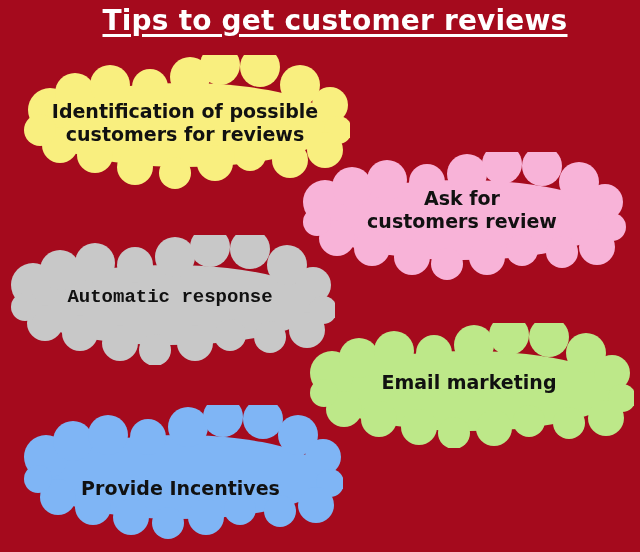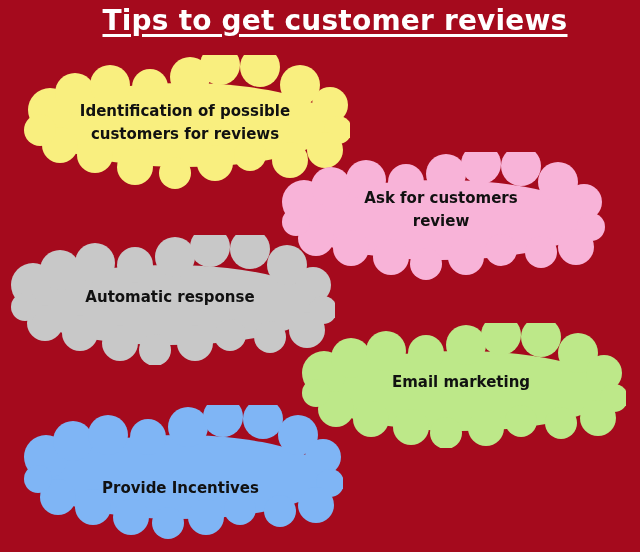--- a/index.html
+++ b/index.html
@@ -1,20 +1,20 @@
 <!DOCTYPE html>
 <html><head>
 <meta charset="utf-8">
 <style>
   html,body{margin:0;padding:0;}
   body{width:640px;height:552px;background:#a50a1d;position:relative;overflow:hidden;font-family:"DejaVu Sans","Liberation Sans",sans-serif;}
   .title{position:absolute;left:0;top:4px;width:670px;text-align:center;color:#ffffff;font-weight:bold;font-size:28px;text-decoration:underline;text-decoration-thickness:3px;text-underline-offset:4px;letter-spacing:0.2px;}
   .cloud{position:absolute;}
   .cloud svg{position:absolute;left:0;top:0;}
-  .cloud .label{position:absolute;left:0;top:0;width:100%;height:100%;display:flex;align-items:center;justify-content:center;text-align:center;font-weight:bold;color:#111111;font-size:15px;line-height:23px;}
+  .cloud .label{position:absolute;left:0;top:0;width:100%;height:100%;display:flex;align-items:center;justify-content:center;text-align:center;font-weight:bold;color:#111111;font-size:19px;line-height:23px;}
 </style>
 </head>
 <body>
 
 <div class="title">Tips to get customer reviews</div>
 
 <div class="cloud" style="left:20px;top:55px;width:330px;height:135px;">
   <svg width="330" height="135">
     <g fill="#f9ef7f">
       <ellipse cx="165" cy="70" rx="150" ry="42"></ellipse>
@@ -35,21 +35,21 @@
         <circle cx="155" cy="118" r="16"></circle>
       <circle cx="115" cy="112" r="18"></circle>
         <circle cx="75" cy="100" r="18"></circle>
         <circle cx="40" cy="90" r="18"></circle>
       <circle cx="20" cy="75" r="16"></circle>
     </g>
   </svg>
   <div class="label" style="padding:0 30px;box-sizing:border-box;">Identification of possible customers for reviews</div>
 </div>
 
-<div class="cloud" style="left:276px;top:152px;width:330px;height:128px;">
+<div class="cloud" style="left:297px;top:152px;width:330px;height:128px;">
   <svg width="330" height="128">
     <g fill="#f8b3d8">
       <ellipse cx="165" cy="68" rx="150" ry="40"></ellipse>
       <circle cx="28" cy="50" r="22"></circle>
         <circle cx="55" cy="35" r="20"></circle>
         <circle cx="90" cy="28" r="20"></circle>
       <circle cx="130" cy="30" r="18"></circle>
         <circle cx="170" cy="22" r="20"></circle>
         <circle cx="205" cy="12" r="20"></circle>
       <circle cx="245" cy="14" r="20"></circle>
@@ -88,24 +88,24 @@
         <circle cx="265" cy="102" r="16"></circle>
       <circle cx="225" cy="100" r="16"></circle>
         <circle cx="190" cy="108" r="18"></circle>
         <circle cx="150" cy="115" r="16"></circle>
       <circle cx="115" cy="108" r="18"></circle>
         <circle cx="75" cy="98" r="18"></circle>
         <circle cx="40" cy="88" r="18"></circle>
       <circle cx="20" cy="72" r="14"></circle>
     </g>
   </svg>
-  <div class="label" style="top:-3px;">Automatic response</div>
+  <div class="label" style="top:-3px;font-family:Liberation Mono, monospace;">Automatic response</div>
 </div>
 
-<div class="cloud" style="left:296px;top:323px;width:330px;height:125px;">
+<div class="cloud" style="left:304px;top:323px;width:330px;height:125px;">
   <svg width="330" height="125">
     <g fill="#bde889">
       <ellipse cx="165" cy="68" rx="150" ry="40"></ellipse>
       <circle cx="28" cy="50" r="22"></circle>
         <circle cx="55" cy="35" r="20"></circle>
         <circle cx="90" cy="28" r="20"></circle>
       <circle cx="130" cy="30" r="18"></circle>
         <circle cx="170" cy="22" r="20"></circle>
         <circle cx="205" cy="12" r="20"></circle>
       <circle cx="245" cy="14" r="20"></circle>

